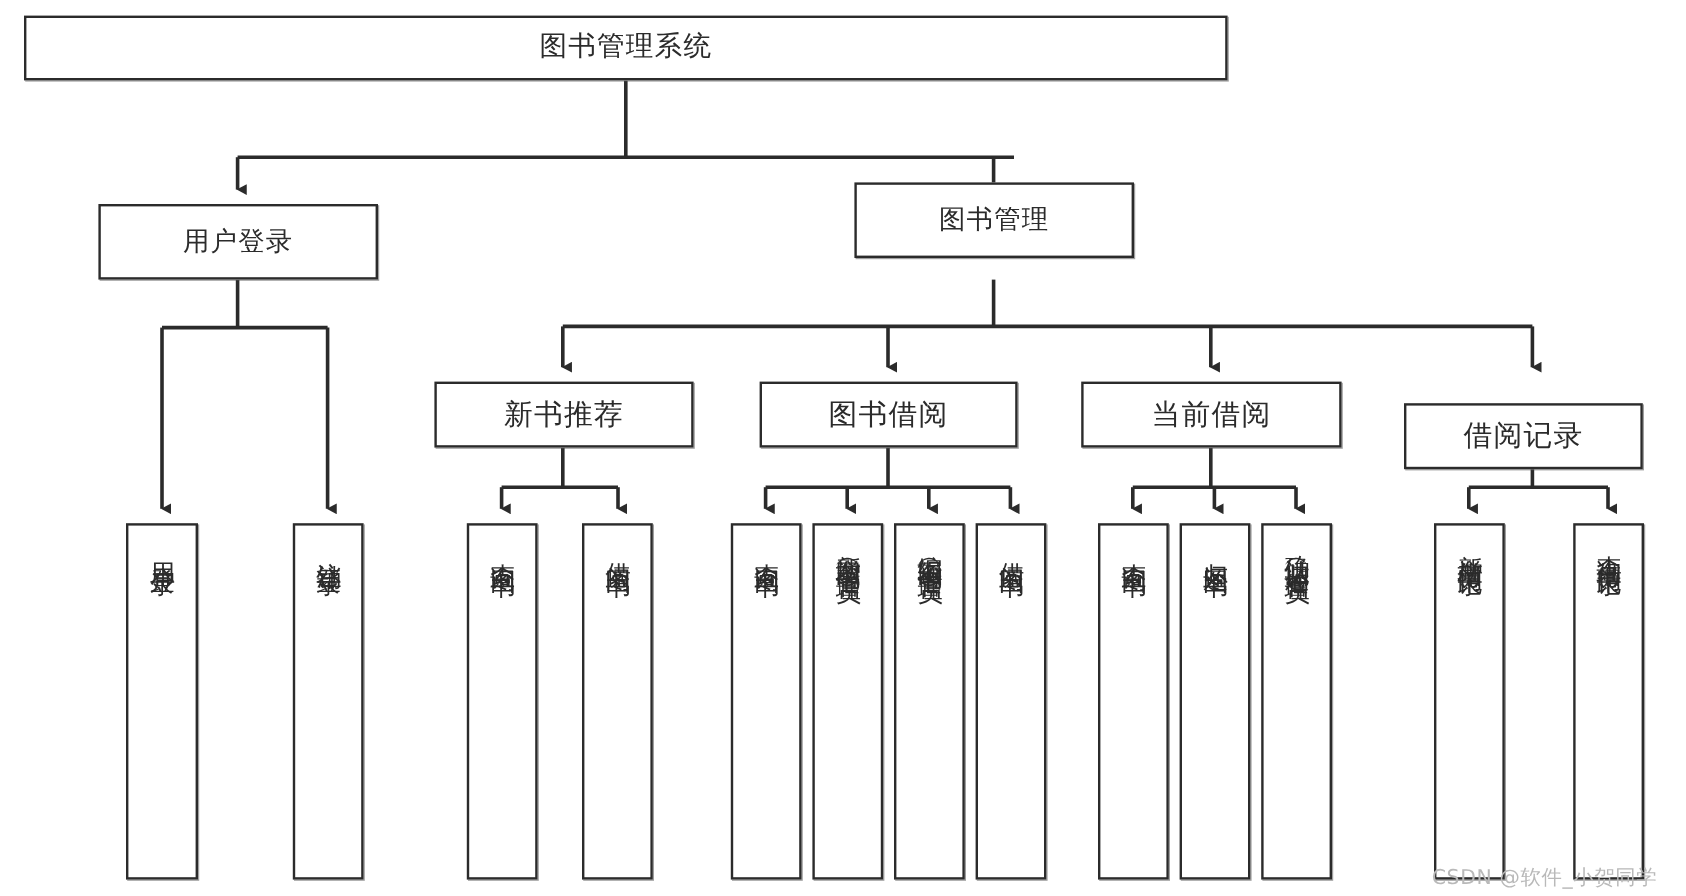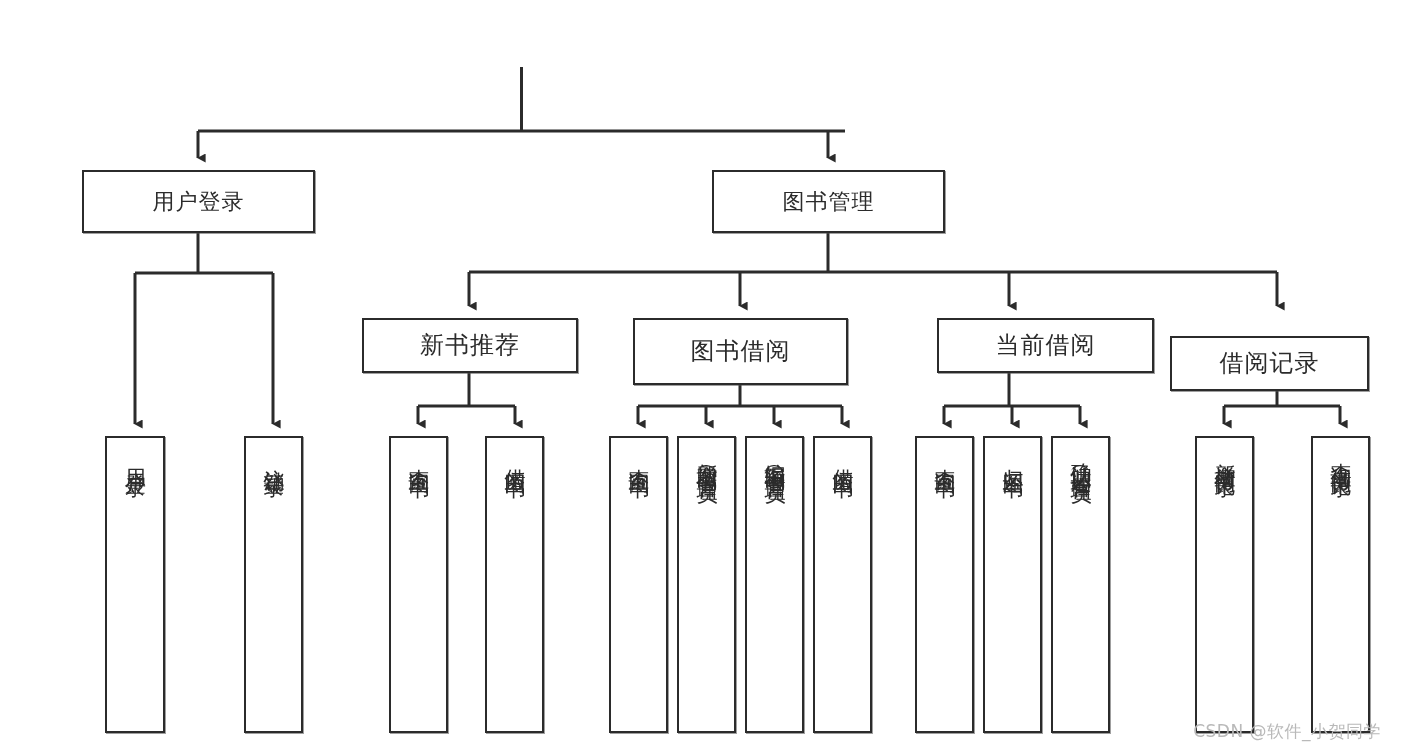--- a/index.html
+++ b/index.html
@@ -118,35 +118,38 @@
       <path d="M 1012 406 L 1012 424" marker-end="url(#arrowhead)"></path>
       <path d="M 1080 406 L 1080 424" marker-end="url(#arrowhead)"></path>
 
       <path d="M 1277 373 L 1277 406"></path>
       <path d="M 1224 406 L 1340 406"></path>
       <path d="M 1224 406 L 1224 424" marker-end="url(#arrowhead)"></path>
       <path d="M 1340 406 L 1340 424" marker-end="url(#arrowhead)"></path>
     </g>
   </svg>
 
+  <div class="node-box level-0" style="left:20px; top:13px; width:1003px; height:54px;">
+    <span class="node-label">图书管理系统</span>
+  </div>
 
   <div class="node-box level-1" style="left:82px; top:170px; width:233px; height:63px;">
     <span class="node-label">用户登录</span>
   </div>
-  <div class="node-box level-1" style="left:712px; top:170px; width:233px; height:63px;">
+  <div class="node-box level-1" style="left:712px; top:152px; width:233px; height:63px;">
     <span class="node-label">图书管理</span>
   </div>
 
   <div class="node-box level-2" style="left:362px; top:318px; width:216px; height:55px;">
     <span class="node-label">新书推荐</span>
   </div>
-  <div class="node-box level-2" style="left:633px; top:318px; width:215px; height:67px;">
+  <div class="node-box level-2" style="left:633px; top:318px; width:215px; height:55px;">
     <span class="node-label">图书借阅</span>
   </div>
-  <div class="node-box level-2" style="left:901px; top:318px; width:217px; height:55px;margin-left:36px;">
+  <div class="node-box level-2" style="left:901px; top:318px; width:217px; height:55px;">
     <span class="node-label">当前借阅</span>
   </div>
   <div class="node-box level-2" style="left:1170px; top:318px; width:199px; height:55px;margin-top:18px;">
     <span class="node-label">借阅记录</span>
   </div>
 
   <div class="node-box leaf" style="left:105px; top:436px; width:60px; height:297px;">
     <span class="node-label">用户登录</span>
   </div>
   <div class="node-box leaf" style="left:244px; top:436px; width:59px; height:297px;">

